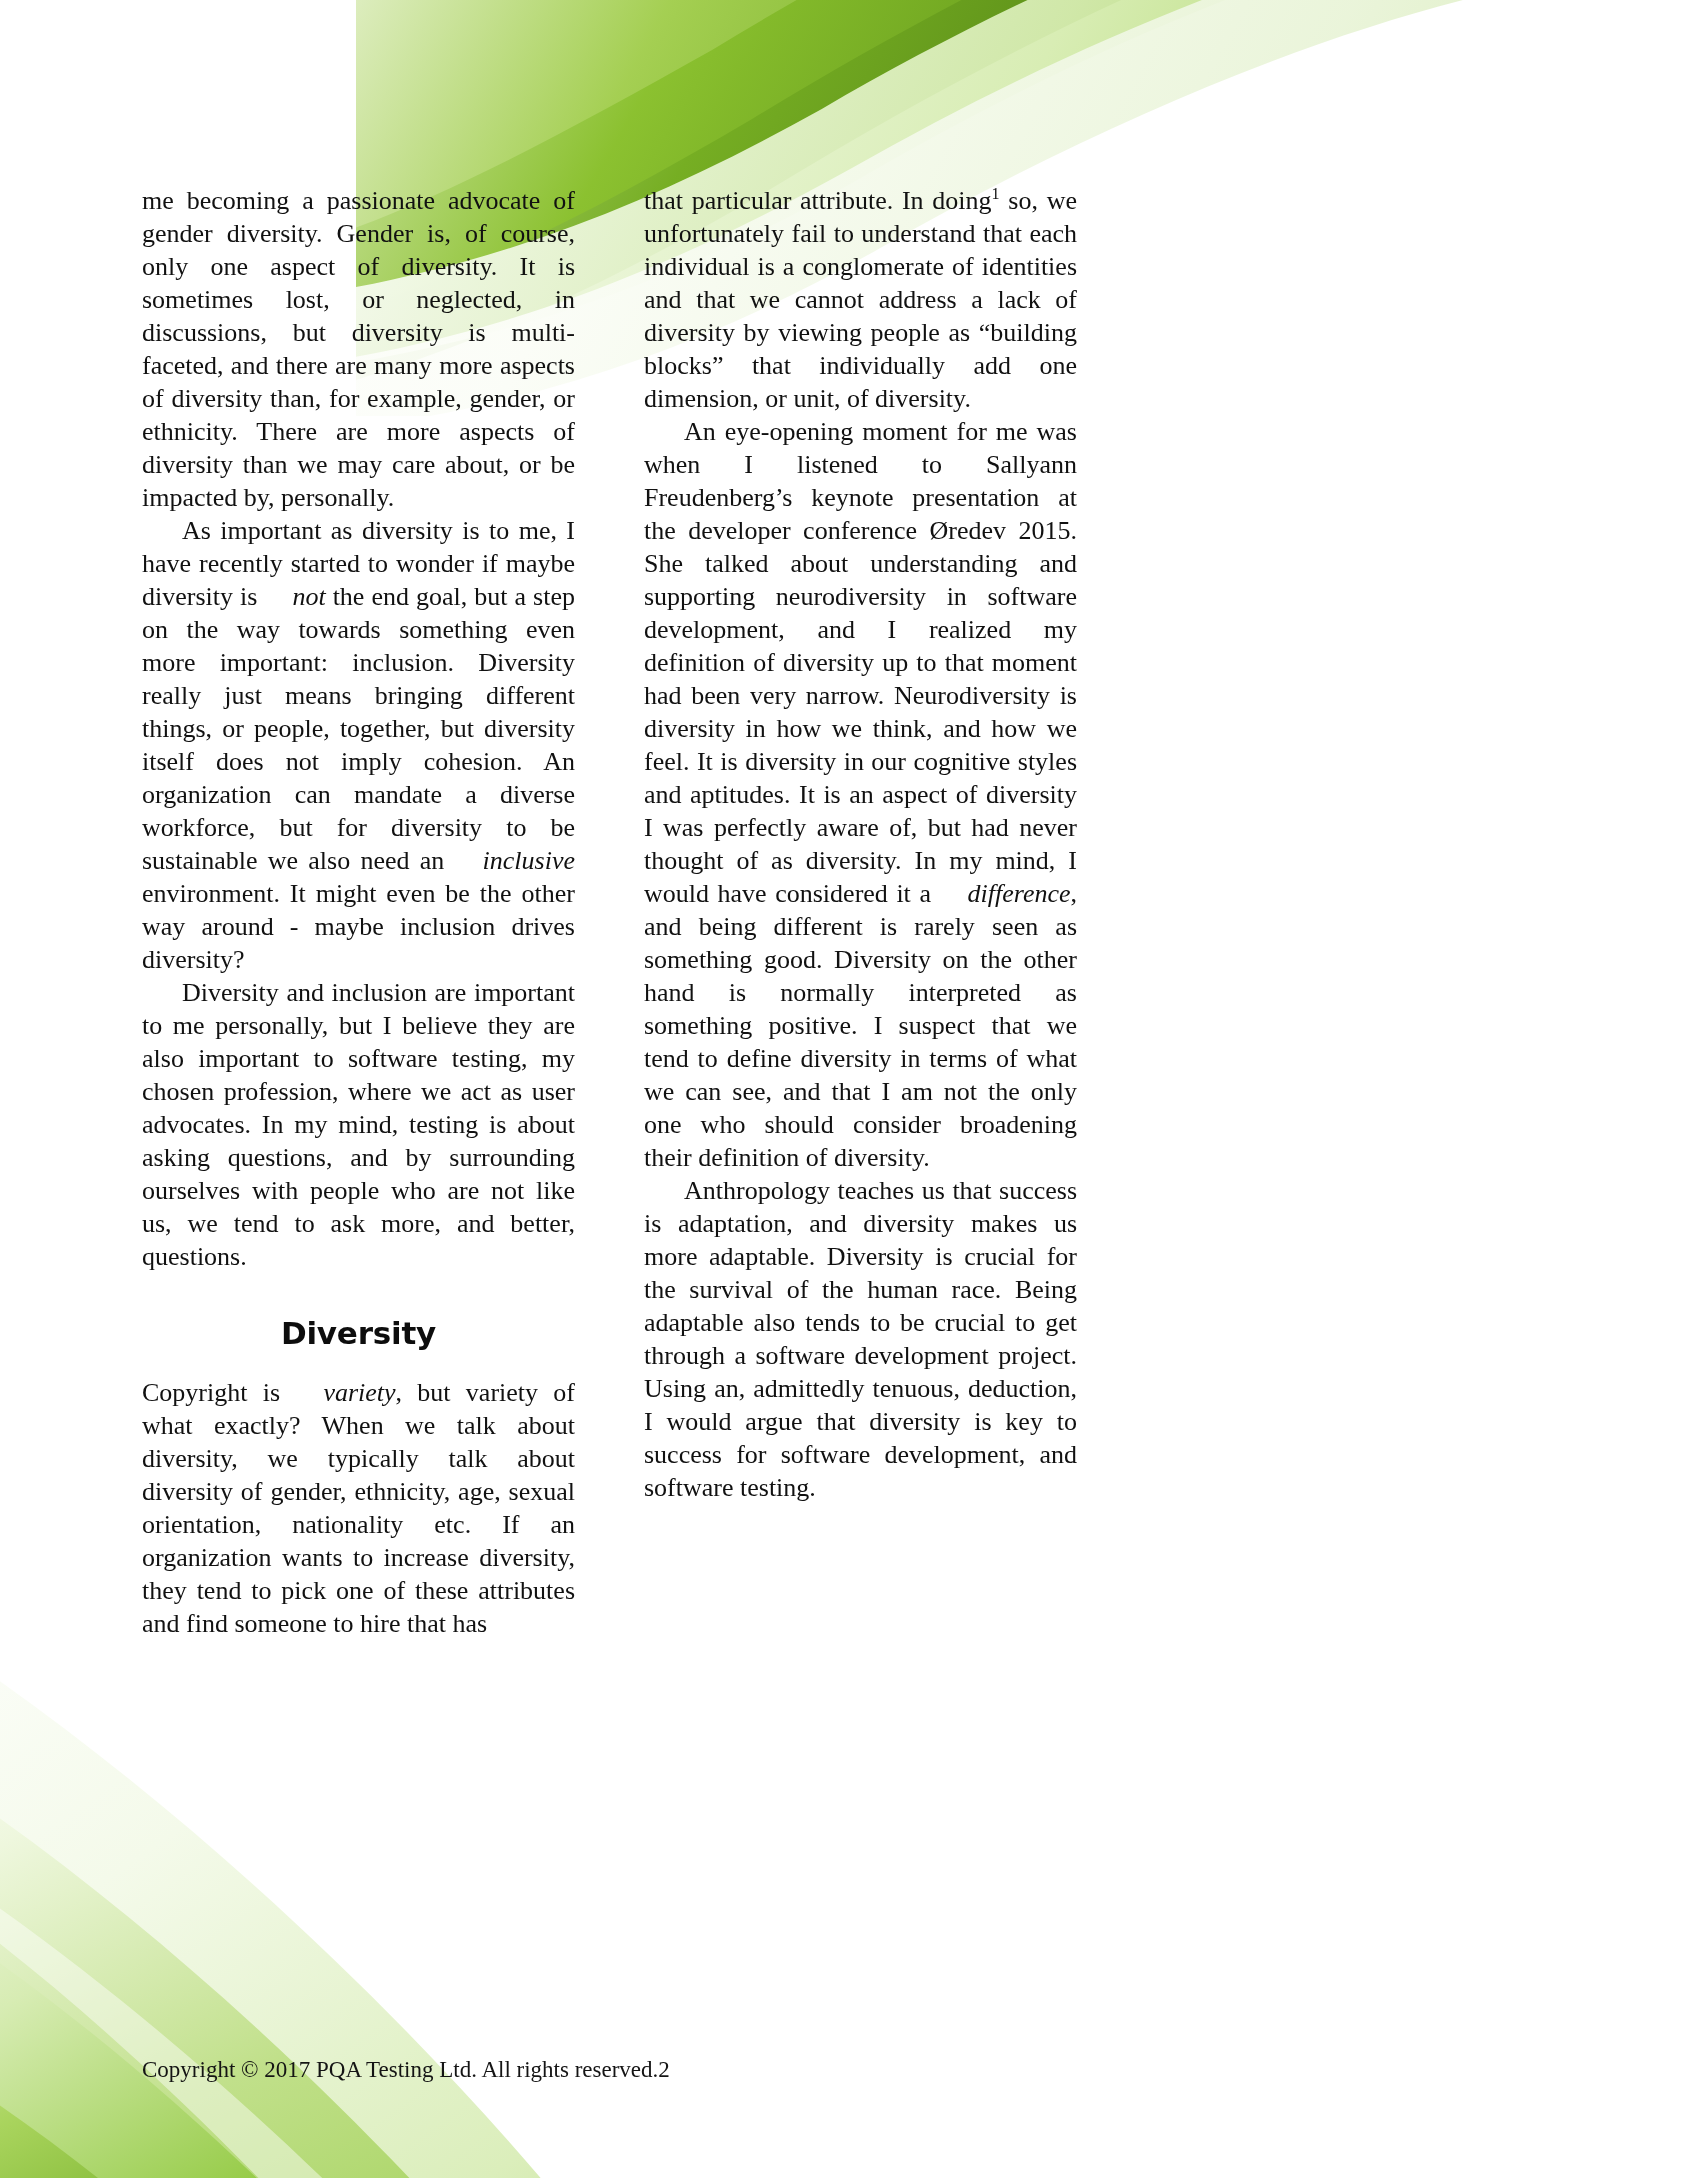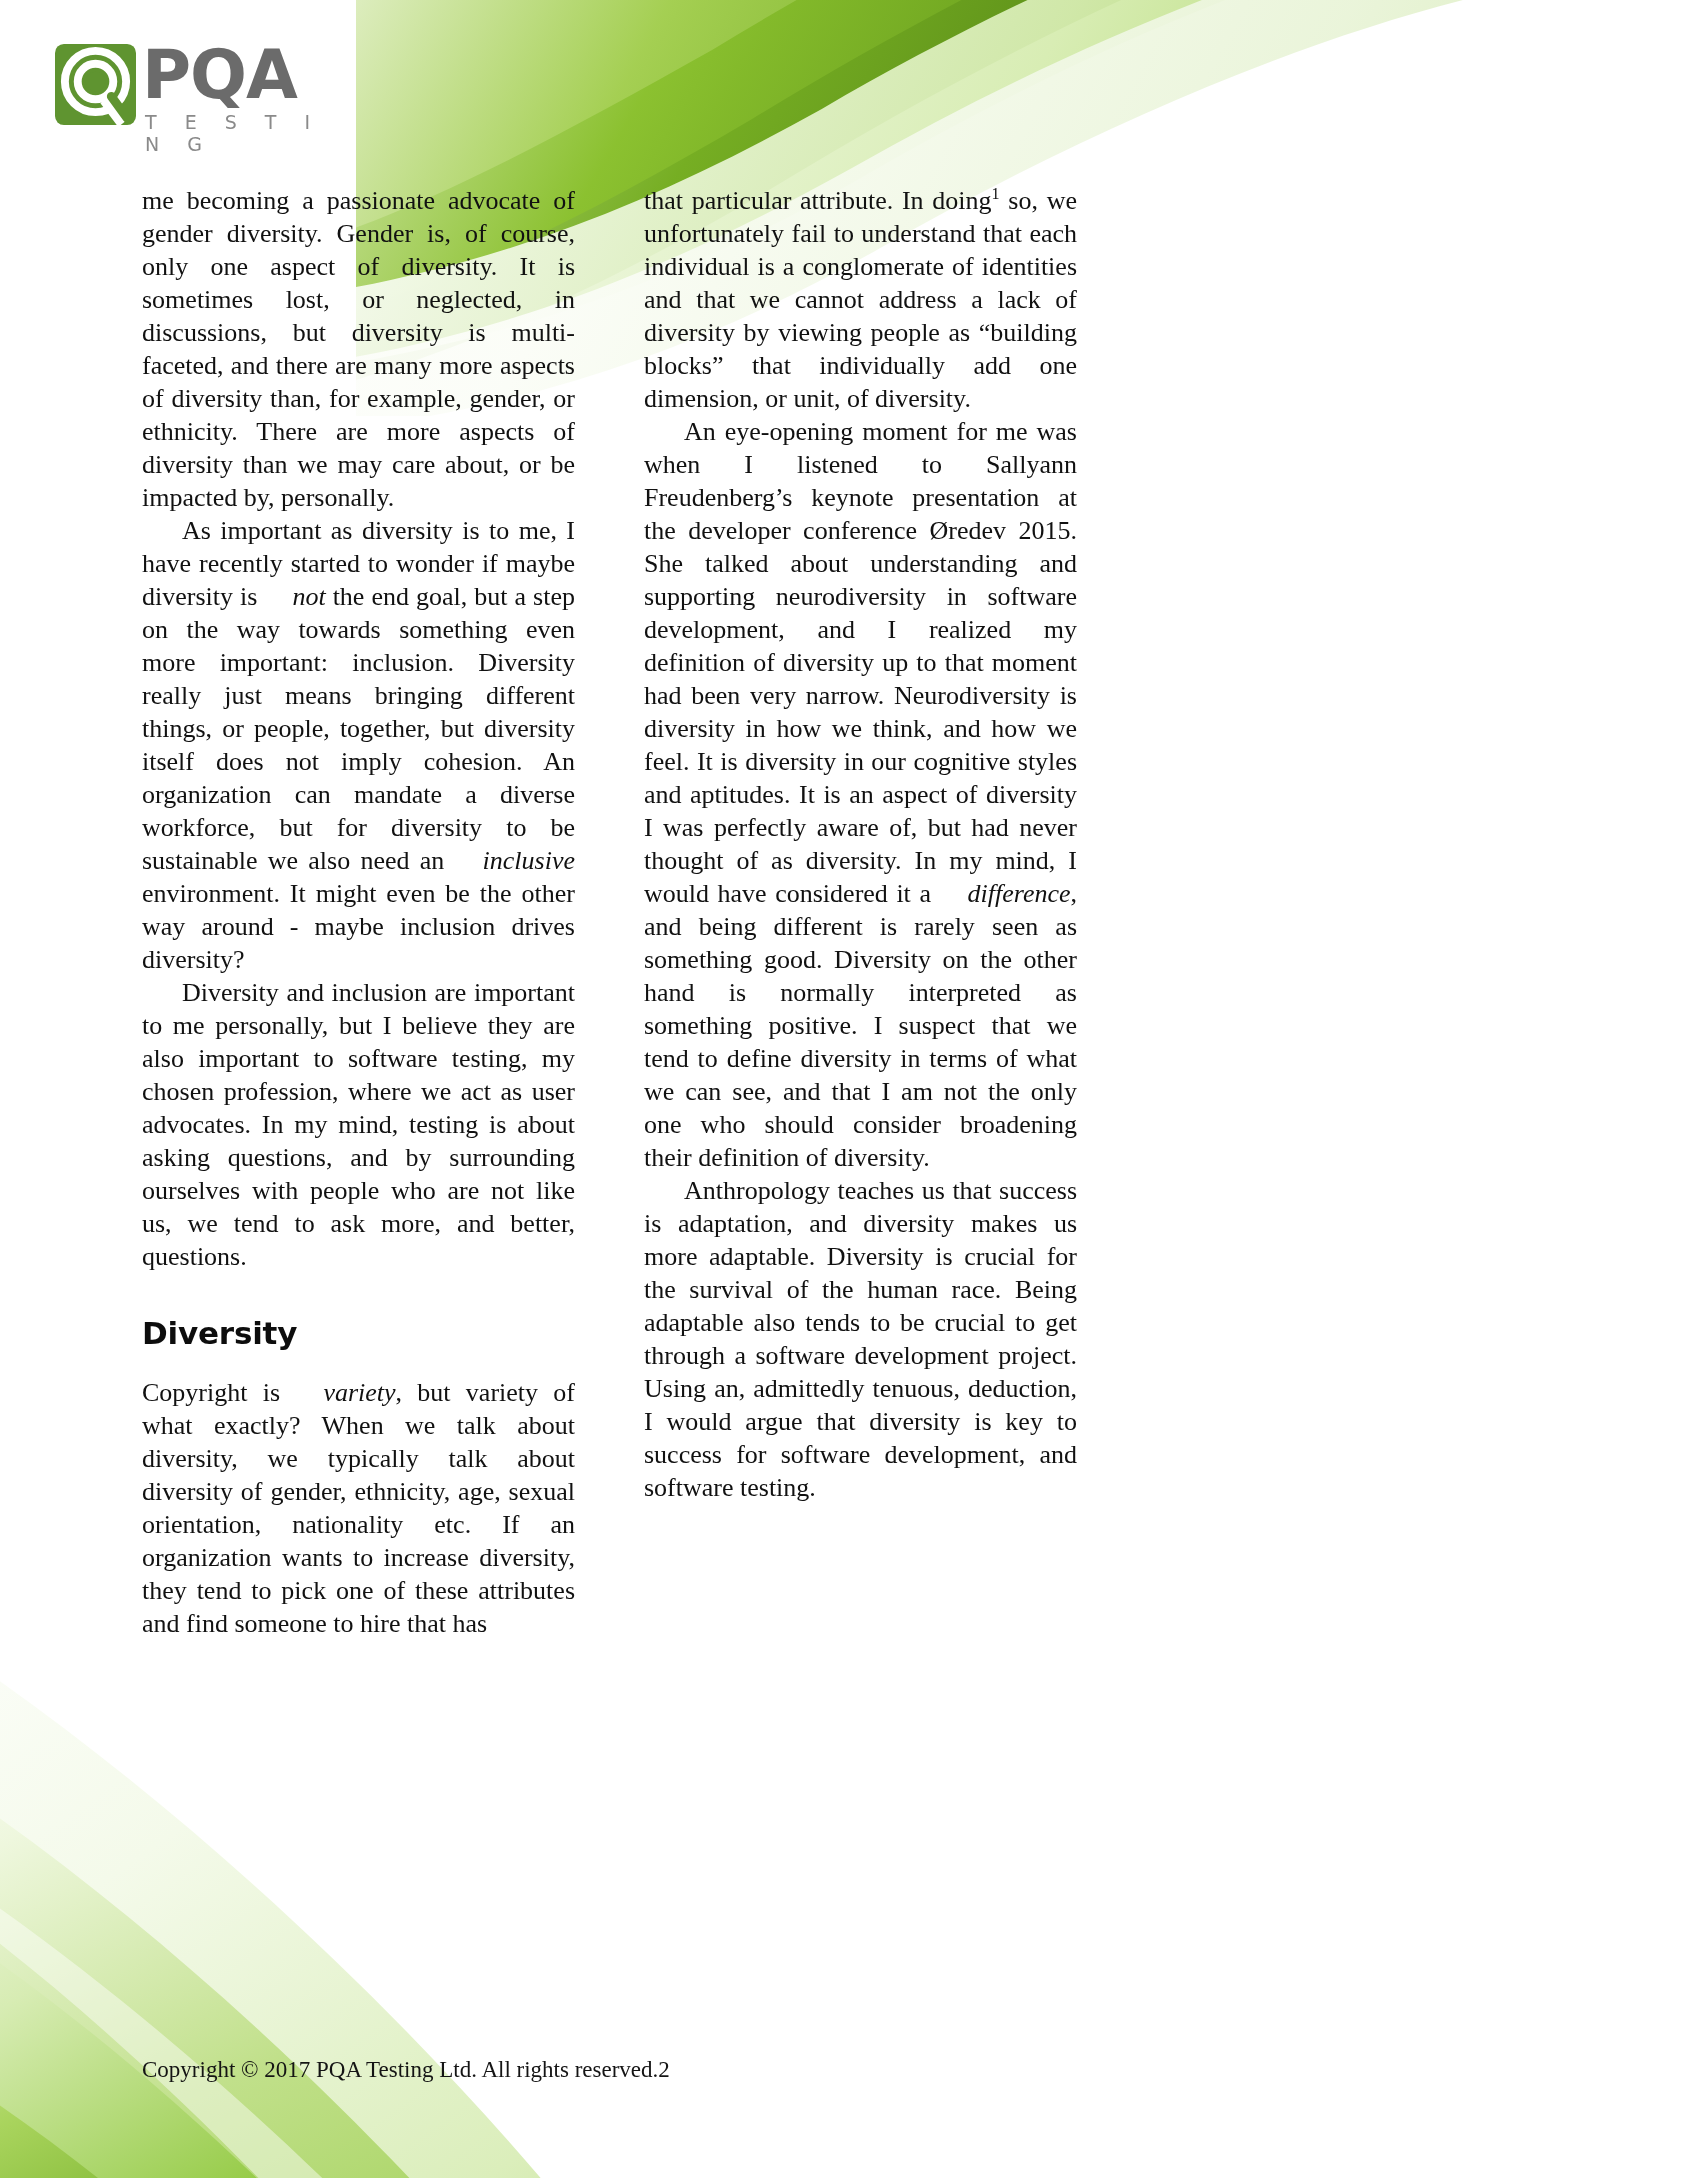--- a/index.html
+++ b/index.html
@@ -105,21 +105,21 @@
     line-height: 0;
   }
 
   h2.section-heading {
     font-family: "DejaVu Sans", "Liberation Sans", sans-serif;
     font-size: 31px;
     font-weight: 700;
     color: #0d0d0d;
     margin: 44px 0 26px 0;
     letter-spacing: -0.2px;
-    text-align: left;
+    text-align: center;
   }
 
   
   .footer {
     position: absolute;
     left: 142px;
     bottom: 95px;
     width: 1340px;
     display: flex;
     align-items: baseline;
@@ -215,34 +215,20 @@
       <path d="M 0 330 C 260 470 560 720 800 1010 C 880 1105 940 1170 990 1200 L 0 1200 Z" fill="url(#hE)"></path>
       <path d="M 0 470 C 250 600 530 840 760 1110 C 825 1185 865 1200 890 1200 L 0 1200 Z" fill="url(#hA)" opacity="0.95"></path>
       <path d="M 0 620 C 230 730 480 950 680 1180 L 700 1200 L 0 1200 Z" fill="url(#hB)" opacity="0.95"></path>
       <path d="M 0 770 C 200 860 410 1030 570 1200 L 0 1200 Z" fill="url(#hC)" opacity="0.95"></path>
       <path d="M 0 920 C 165 1000 330 1110 450 1200 L 0 1200 Z" fill="url(#hD)" opacity="0.95"></path>
       <path d="M 0 560 C 245 690 520 920 745 1180 L 760 1200 L 690 1200 C 470 940 220 700 0 590 Z" fill="#ffffff" opacity="0.45"></path>
       <path d="M 0 860 C 185 945 365 1090 500 1200 L 455 1200 C 315 1090 150 960 0 890 Z" fill="#ffffff" opacity="0.3"></path>
     </svg>
   </div>
 
-  <div class="logo-wrap">
-    <span class="logo-mark">
-      <svg width="81" height="81" viewBox="0 0 82 82" xmlns="http://www.w3.org/2000/svg">
-        <rect x="0" y="0" width="82" height="82" rx="9" fill="#5f9430"></rect>
-        <circle cx="41" cy="38" r="31" fill="none" stroke="#ffffff" stroke-width="8"></circle>
-        <circle cx="41" cy="38" r="18" fill="none" stroke="#ffffff" stroke-width="8"></circle>
-        <circle cx="41" cy="38" r="10" fill="#5f9430"></circle>
-        <path d="M 54 52 L 74 76 L 64 84 L 46 60 Z" fill="#ffffff"></path>
-        <path d="M 57 53 L 73 75" stroke="#5f9430" stroke-width="9" stroke-linecap="round"></path>
-      </svg>
-    </span>
-    <span class="logo-word">PQA</span>
-    <span class="logo-sub">T E S T I N G</span>
-  </div>
 
   <div class="content">
 
     <div class="col">
       <div>
           <p class="noindent"><span>me becoming a passionate advocate of gender diversity. Gender is, of course, only one aspect of diversity. It is sometimes lost, or neglected, in discussions, but diversity is multi-faceted, and there are many more aspects of diversity than, for example, gender, or ethnicity. There are more aspects of diversity than we may care about, or be impacted by, personally.</span></p>
           <p><span>As important as diversity is to me, I have recently started to wonder if maybe diversity is </span><span class="it">not</span><span> the end goal, but a step on the way towards something even more important: inclusion. Diversity really just means bringing different things, or people, together, but diversity itself does not imply cohesion. An organization can mandate a diverse workforce, but for diversity to be sustainable we also need an </span><span class="it">inclusive</span><span> environment. It might even be the other way around - maybe inclusion drives diversity?</span></p>
           <p><span>Diversity and inclusion are important to me personally, but I believe they are also important to software testing, my chosen profession, where we act as user advocates. In my mind, testing is about asking questions, and by surrounding ourselves with people who are not like us, we tend to ask more, and better, questions.</span></p>
         </div>
       <h2 class="section-heading">Diversity</h2>

